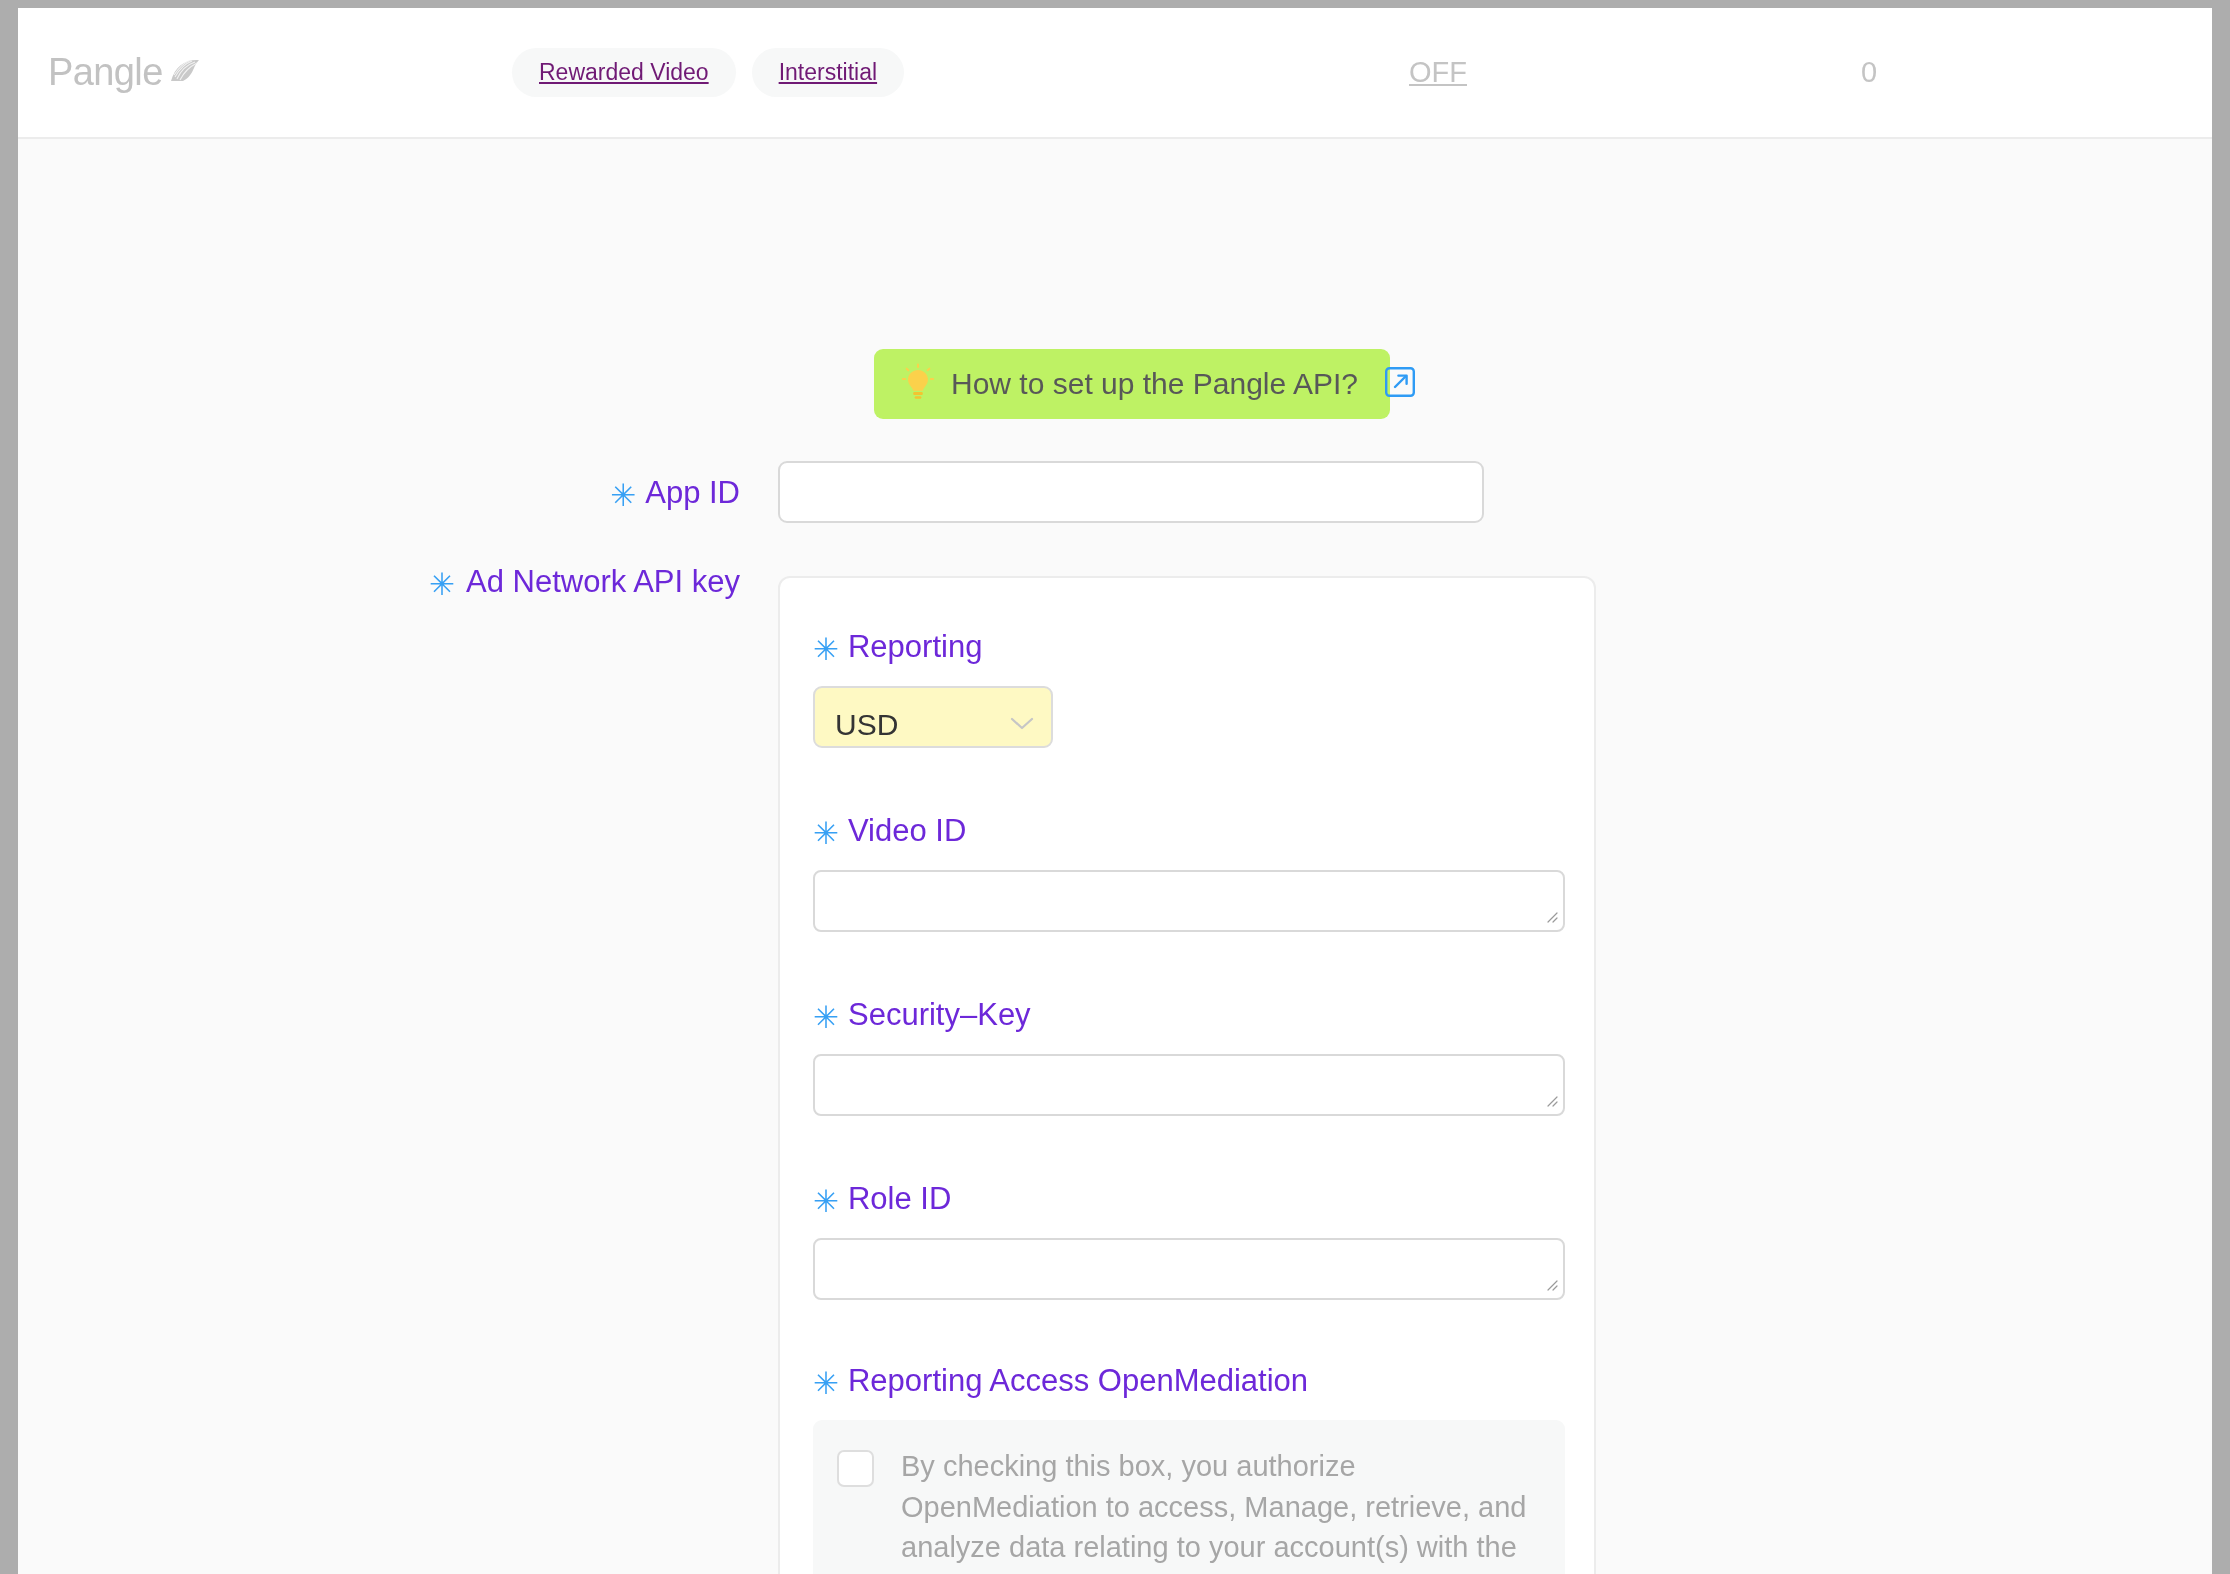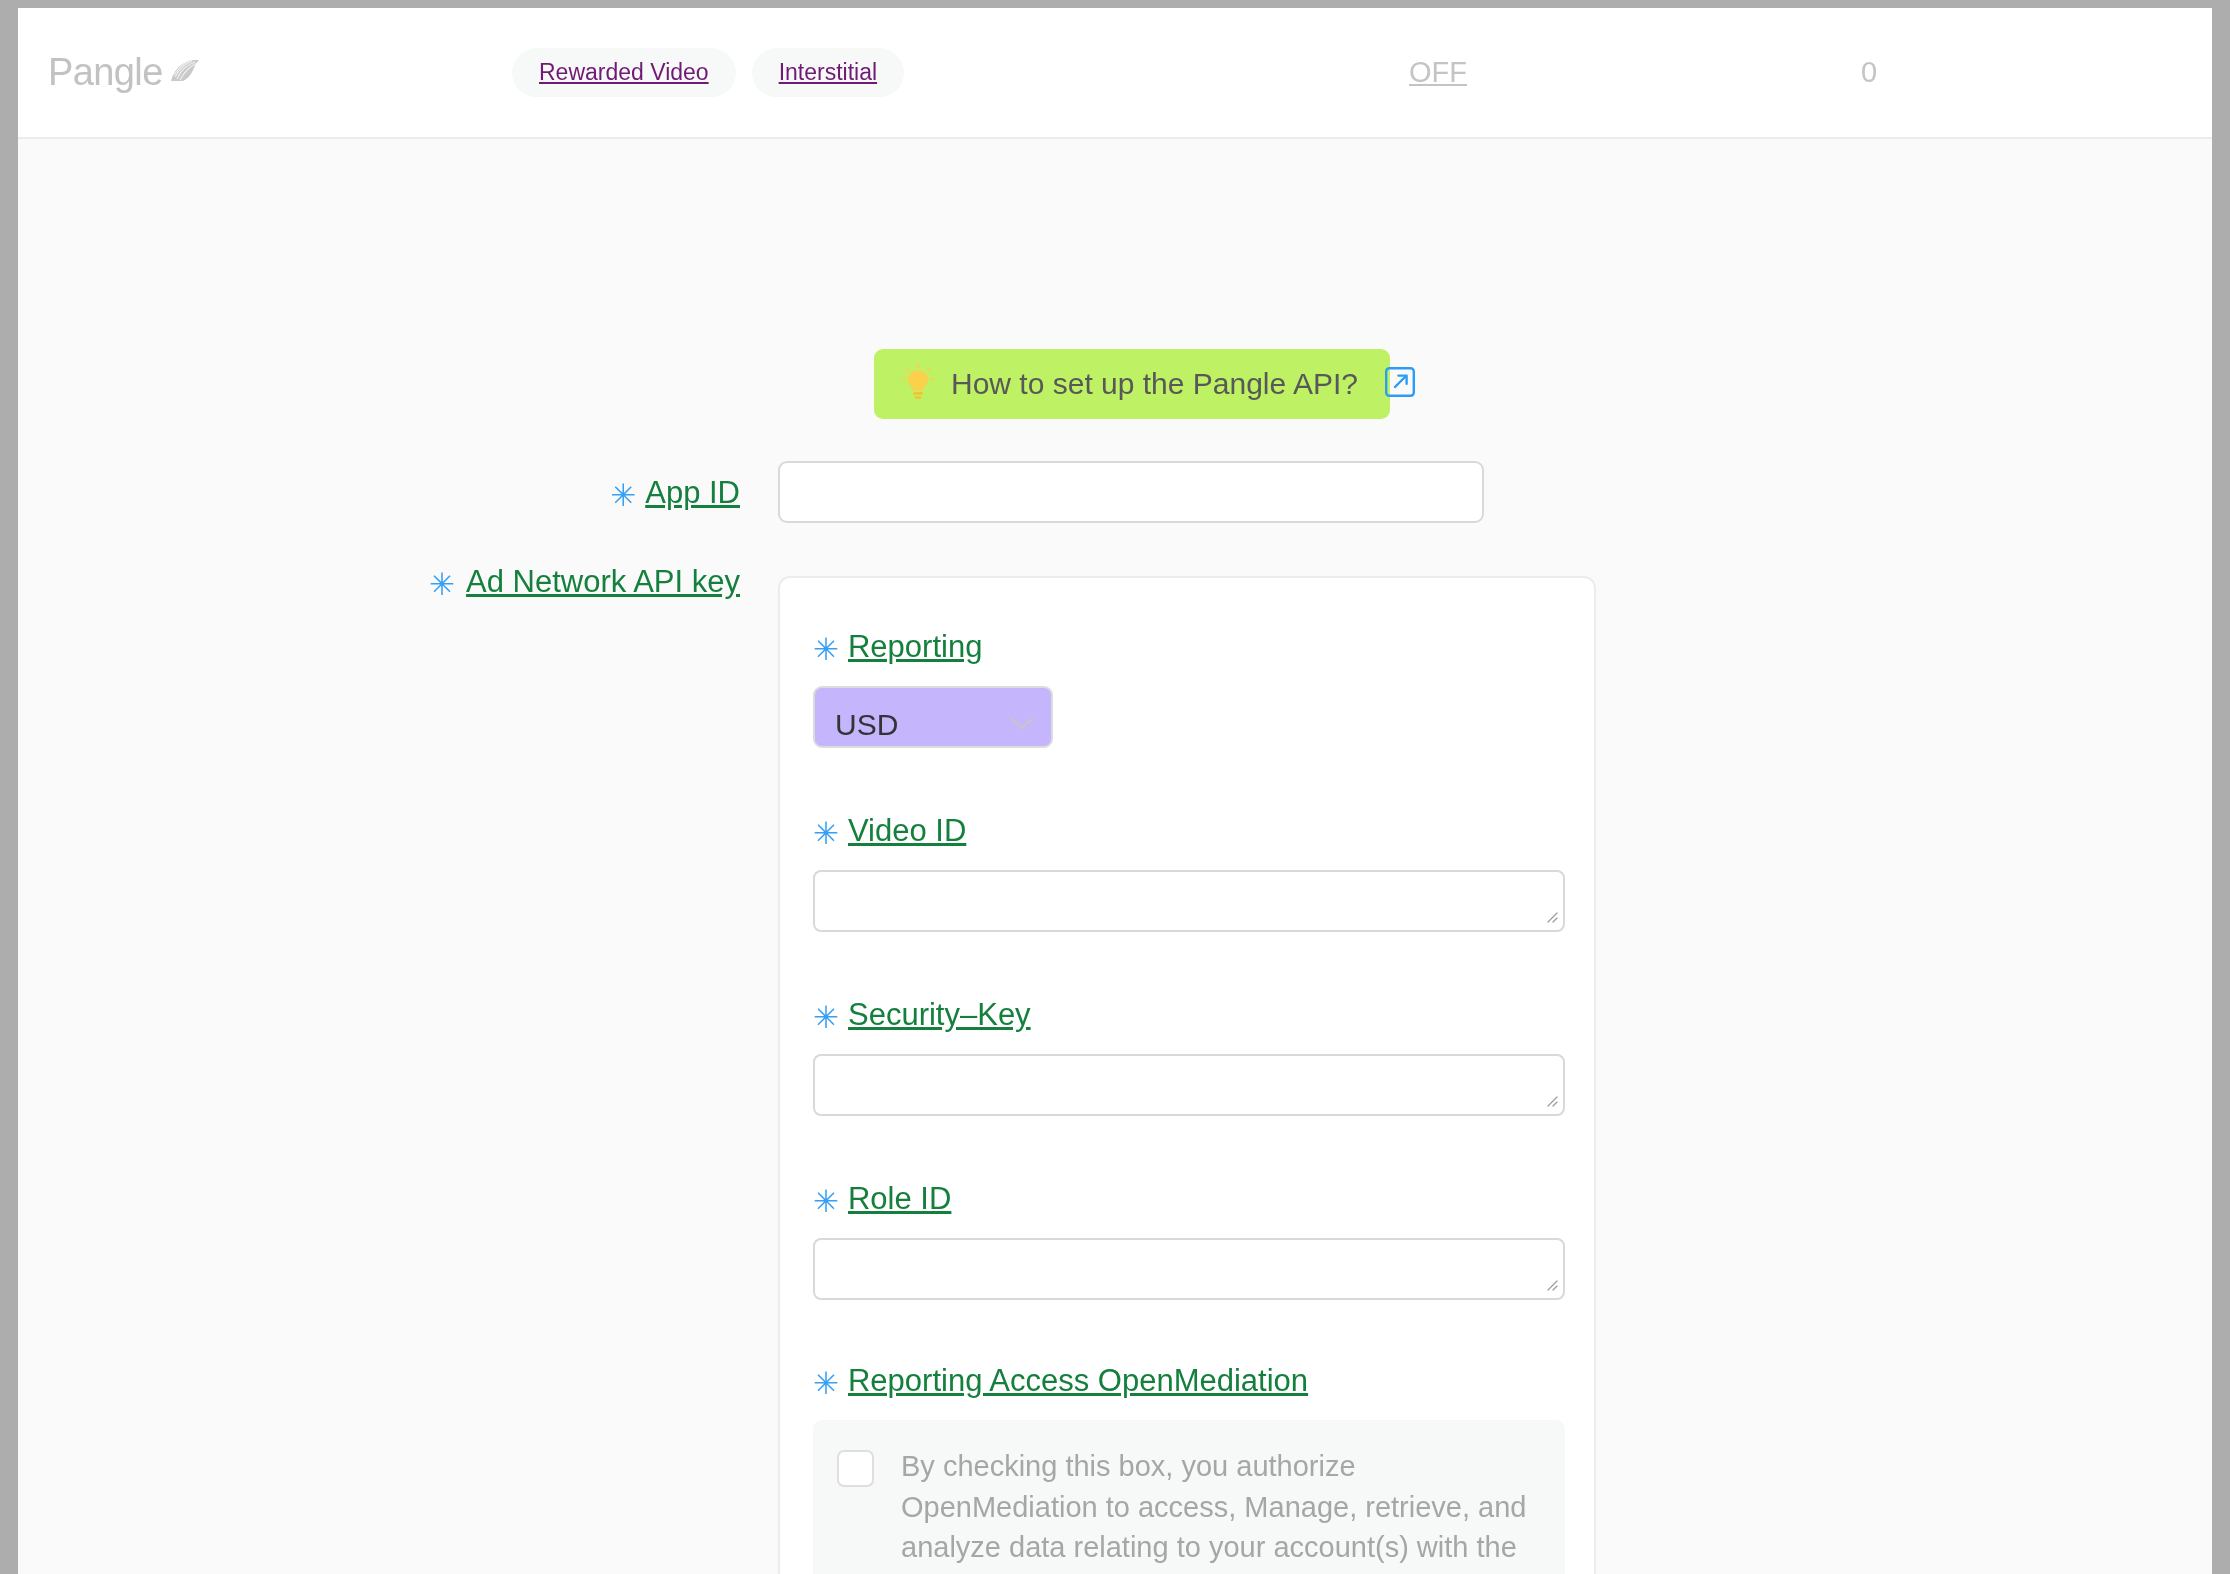--- a/index.html
+++ b/index.html
@@ -137,23 +137,22 @@
   }
   .req-star {
     color: #37a0f4;
     font-size: 31px;
     line-height: 1;
     position: relative;
     top: 3px;
   }
   .field-label {
     font-size: 31px;
-    color: #15803d;
-    line-height: 1;
-    text-decoration: underline;
+    color: #6d28d9;
+    line-height: 1;
   }
   .appid-input {
     position: absolute;
     left: 760px;
     top: 0;
     width: 706px;
     height: 62px;
     background: #ffffff;
     border: 2px solid #d9d9d9;
     border-radius: 9px;
@@ -193,21 +192,21 @@
     display: flex;
     align-items: center;
     gap: 9px;
     white-space: nowrap;
   }
 
   .currency-select {
     margin-top: 24px;
     width: 240px;
     height: 62px;
-    background: #c4b5fd;
+    background: #fef9c3;
     border: 2px solid #dcdcdc;
     border-radius: 9px;
     display: flex;
     align-items: center;
     justify-content: space-between;
     padding: 15px 16px 0 20px;
     cursor: pointer;
   }
   .currency-value {
     font-size: 30px;

